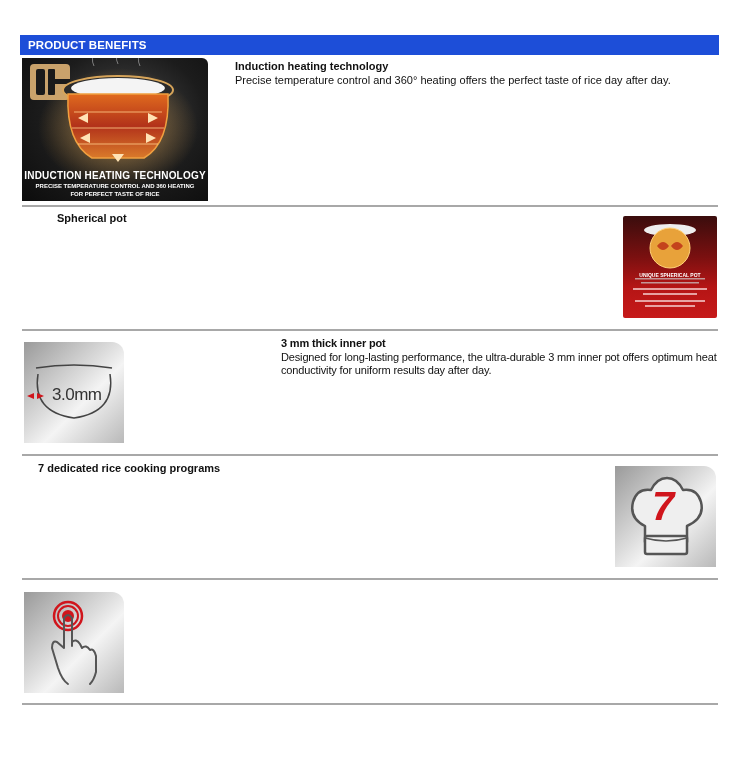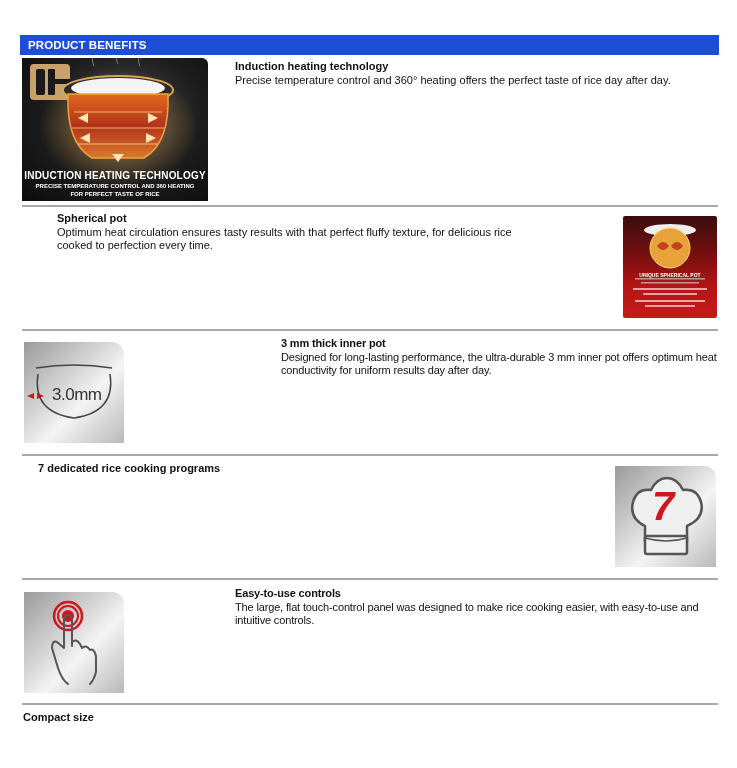--- a/index.html
+++ b/index.html
@@ -98,21 +98,20 @@
   </div>
   <div class="feature-text" style="left:235px; top:60px; width:480px;">
     <div class="feature-title">Induction heating technology</div>
     <div class="feature-desc">Precise temperature control and 360° heating offers the perfect taste of rice day after day.</div>
   </div>
 
   <div class="divider" style="top:205px;"></div>
 
   <div class="feature-text" style="left:23px; top:212px; width:480px;margin-left:34px;">
     <div class="feature-title">Spherical pot</div>
-    <div class="feature-desc">Optimum heat circulation ensures tasty results with that perfect fluffy texture, for delicious rice cooked to perfection every time.</div>
   </div>
   <div class="thumb spherical">
     <svg width="94" height="102" viewBox="0 0 94 102" style="position:absolute;left:0;top:0">
       <ellipse cx="47" cy="14" rx="26" ry="6" fill="#eee"></ellipse>
       <circle cx="47" cy="32" r="20" fill="#e8a23a"></circle>
       <circle cx="47" cy="32" r="20" fill="none" stroke="#ffd27a" stroke-width="1"></circle>
       <path d="M34 30 Q40 22 46 30 Q40 38 34 30 Z M48 30 Q54 22 60 30 Q54 38 48 30 Z" fill="#c4431c"></path>
       <g fill="#f3c6c6" opacity="0.8">
         <rect x="10" y="72" width="74" height="2"></rect>
         <rect x="20" y="77" width="54" height="2"></rect>
@@ -161,24 +160,19 @@
 
   <div class="thumb silver" style="left:24px; top:592px; width:100px; height:101px;">
     <svg width="100" height="101" viewBox="0 0 100 101" style="position:absolute;left:0;top:0">
       <circle cx="44" cy="24" r="14" fill="none" stroke="#d0151c" stroke-width="2.5"></circle>
       <circle cx="44" cy="24" r="10" fill="none" stroke="#d0151c" stroke-width="2"></circle>
       <circle cx="44" cy="24" r="6" fill="#d0151c"></circle>
       <path d="M40 26 L40 56 L33 50 Q28 48 28 56 L34 76 Q38 88 44 92 M48 26 L48 54 L48 50 Q52 46 56 52 L58 56 Q62 52 66 58 Q70 56 72 64 L72 80 Q70 88 66 92" fill="none" stroke="#555" stroke-width="2" stroke-linejoin="round" stroke-linecap="round"></path>
       <path d="M40 26 Q44 20 48 26" fill="none" stroke="#555" stroke-width="2"></path>
     </svg>
   </div>
-  <div class="feature-text condensed" style="left:235px; top:587px; width:480px;">
-    <div class="feature-title">Easy-to-use controls</div>
-    <div class="feature-desc">The large, flat touch-control panel was designed to make rice cooking easier, with easy-to-use and intuitive controls.</div>
-  </div>
 
   <div class="divider" style="top:703px;"></div>
 
   <div class="feature-text" style="left:23px; top:711px; width:480px;">
-    <div class="feature-title">Compact size</div>
   </div>
 
 </div>
 
 </body></html>

